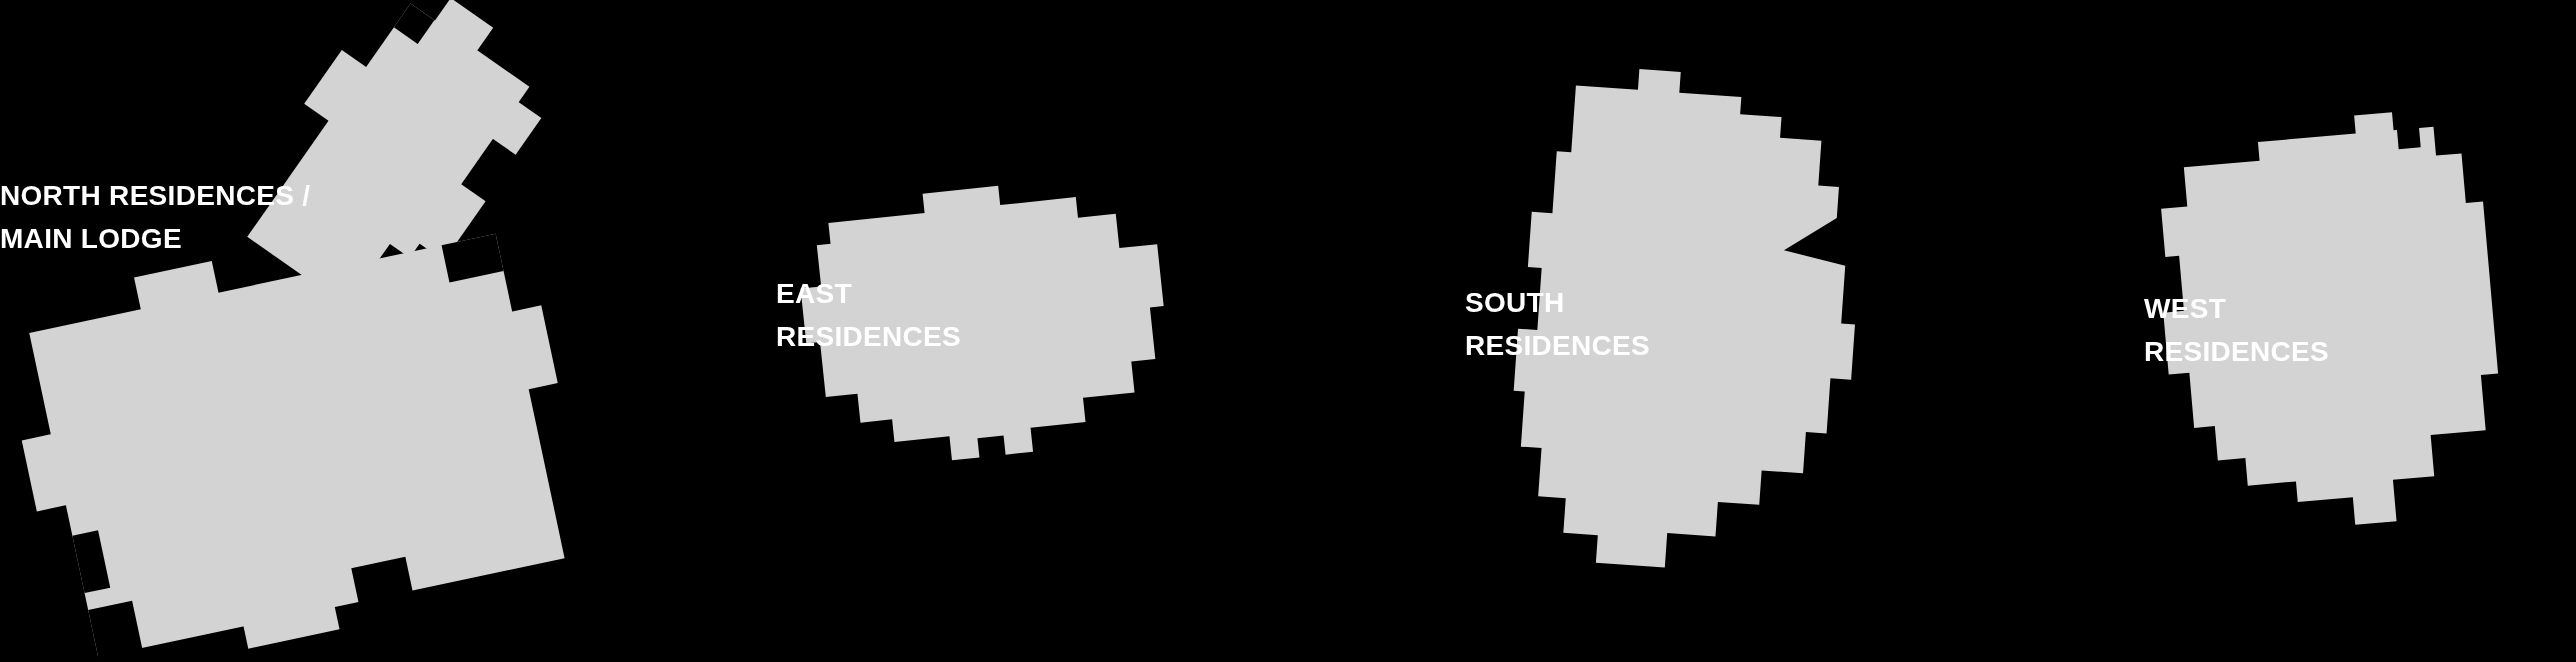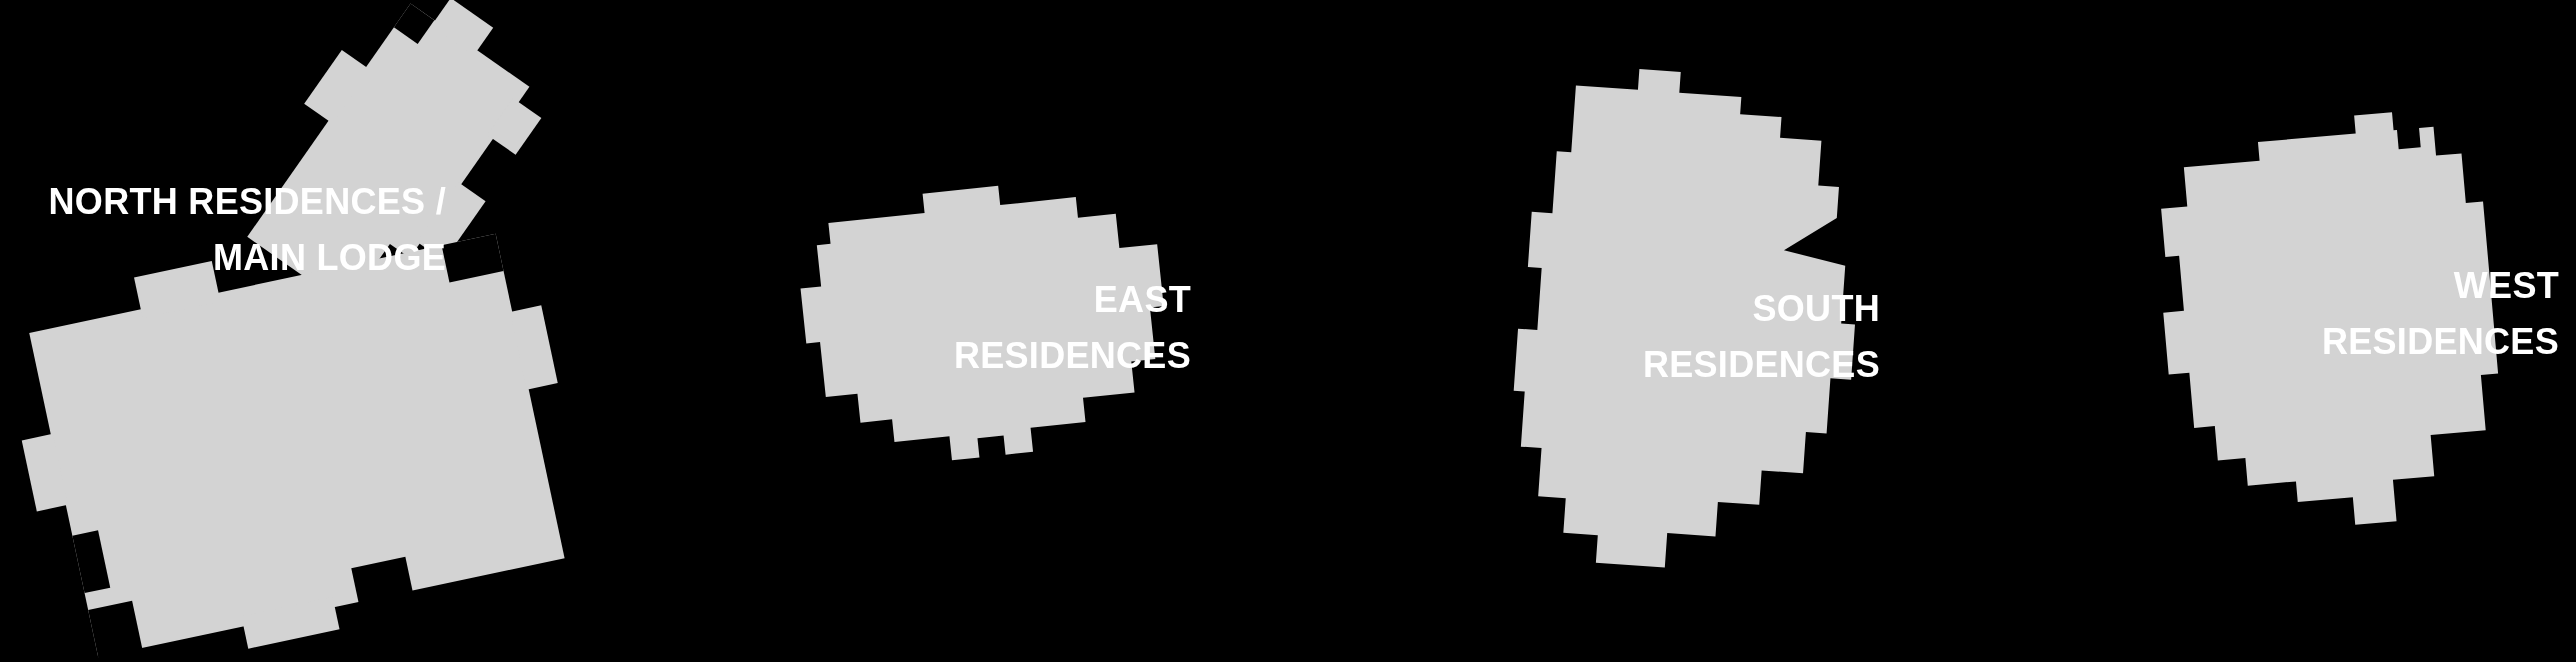--- a/index.html
+++ b/index.html
@@ -17,33 +17,32 @@
   }
   .site-map{position:absolute;inset:0;}
   svg{display:block;}
   .fp{fill:var(--building-fill);stroke:none;}
   .notch{fill:var(--bg);stroke:none;}
   .bld{cursor:pointer;}
   .map-label{
     position:absolute;
     color:var(--label-text);
     font-weight:700;
-    font-size:36px;
+    font-size:28px;
     line-height:1.55;
     letter-spacing:0.3px;
-    text-align:right;
+    text-align:left;
     white-space:pre-line;
     pointer-events:none;
     text-transform:uppercase;
-    padding-left:48px;
   }
   .label-north{left:0;top:174px;width:446px;}
   .label-east{left:776px;top:272px;width:415px;}
   .label-south{left:1465px;top:281px;width:415px;}
-  .label-west{left:2144px;top:258px;width:415px;}
+  .label-west{left:2144px;top:287px;width:415px;}
 </style>
 </head>
 <body>
 
 <div class="site-map">
 
   <svg viewBox="0 0 3725 958" width="2576" height="662" aria-hidden="true">
 
     <g class="bld">
 

